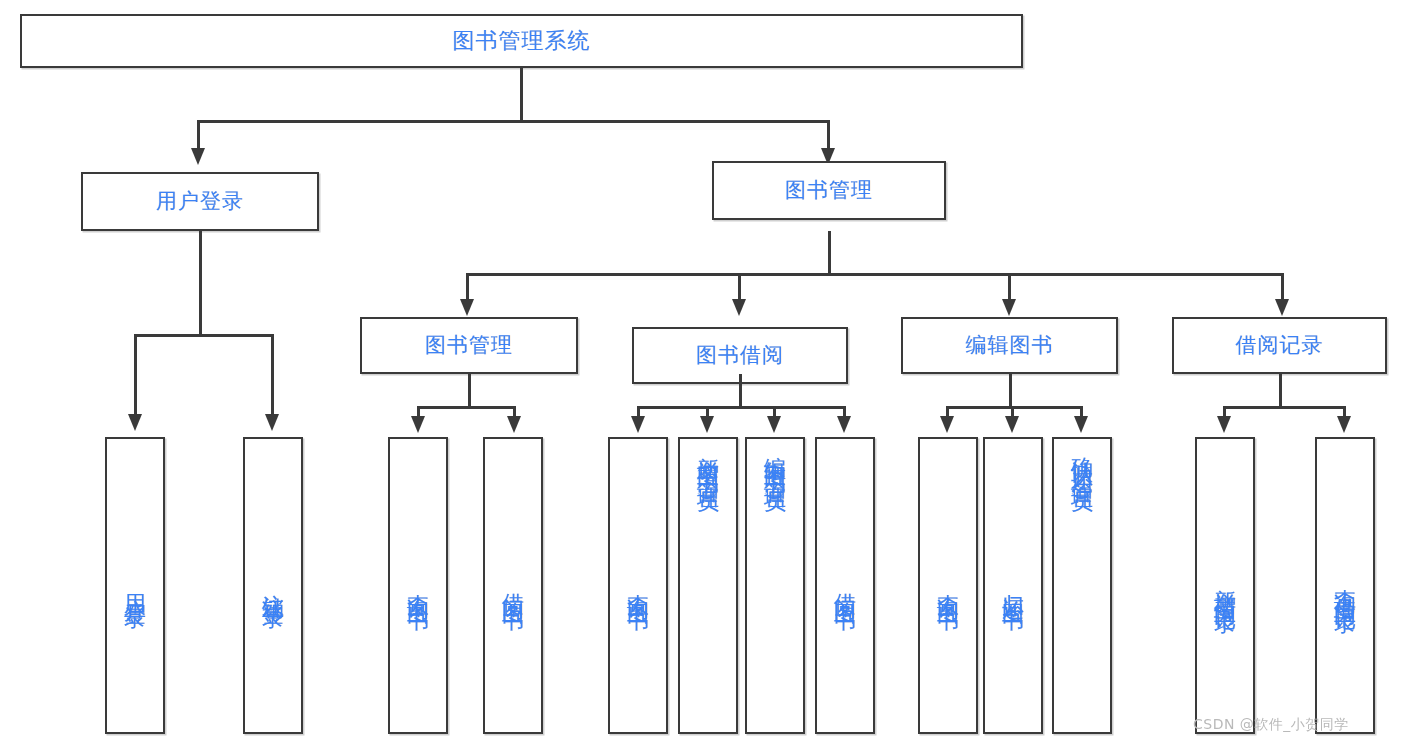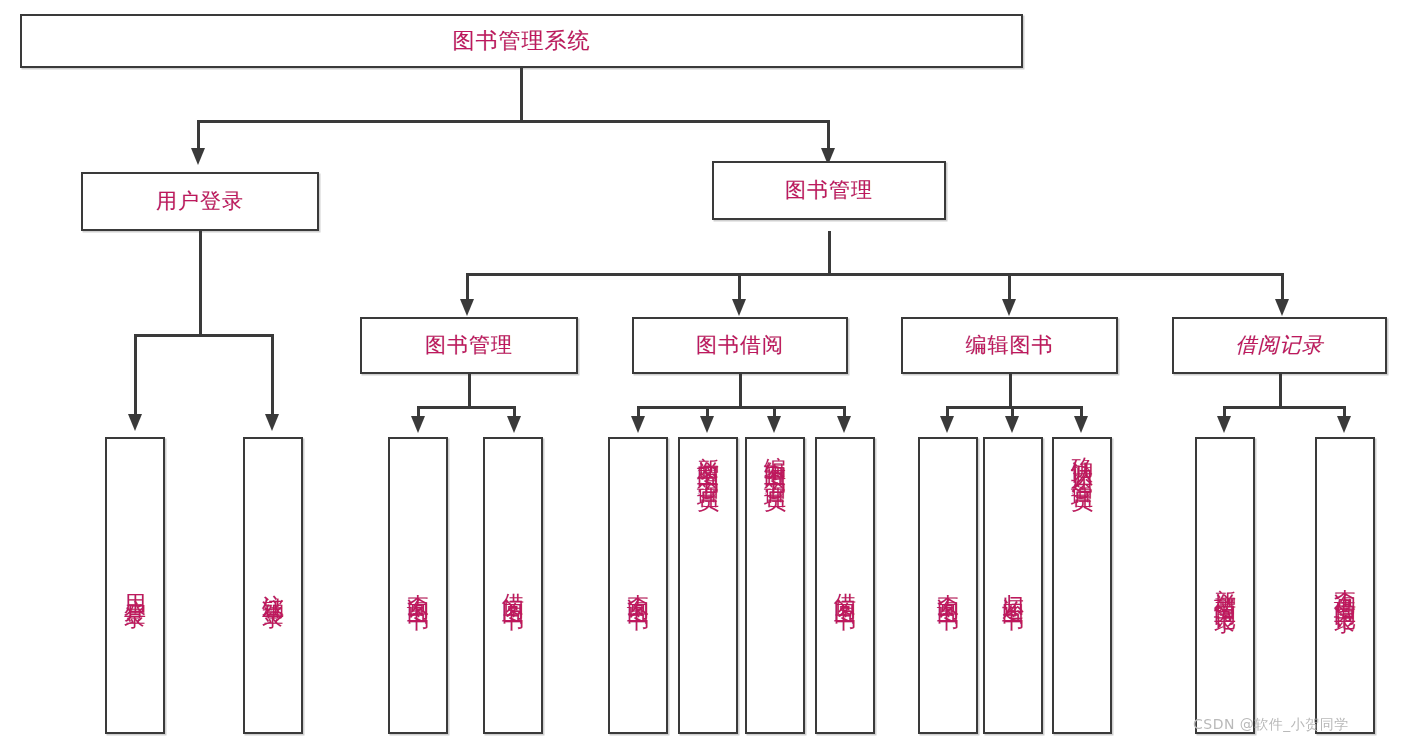--- a/index.html
+++ b/index.html
@@ -23,21 +23,21 @@
     background:#ffffff;
     display:flex;
     align-items:center;
     justify-content:center;
     box-shadow:1.5px 1.5px 0 rgba(170,170,170,0.55);
   }
   .node .label{
     font-size:21px;
     line-height:1.08;
     letter-spacing:1px;
-    color:#be185d;
+    color:#3b82f6;
     white-space:nowrap;
     text-shadow:0.6px 0 0 rgba(200,130,60,0.22), -0.6px 0 0 rgba(90,130,210,0.22);
   }
   .node.root .label{font-size:22px;}
   
   .node.leaf{
     align-items:flex-start;
     justify-content:center;
     padding-top:0;
   }
@@ -119,27 +119,27 @@
 
   <div class="edge v" style="left:1008px;top:273px;height:28px;"></div>
   <div class="arrow" style="left:1002px;top:299px;"></div>
 
   <div class="edge v" style="left:1281px;top:273px;height:28px;"></div>
   <div class="arrow" style="left:1275px;top:299px;"></div>
 
   <div class="node" style="left:360px;top:317px;width:218px;height:57px;">
     <span class="label">图书管理</span>
   </div>
-  <div class="node" style="left:632px;top:317px;width:216px;height:57px;text-align:right;">
+  <div class="node" style="left:632px;top:327px;width:216px;height:57px;text-align:right;">
     <span class="label">图书借阅</span>
   </div>
   <div class="node" style="left:901px;top:317px;width:217px;height:57px;">
     <span class="label">编辑图书</span>
   </div>
-  <div class="node" style="left:1172px;top:317px;width:215px;height:57px;font-style:italic;">
+  <div class="node" style="left:1172px;top:317px;width:215px;height:57px;">
     <span class="label">借阅记录</span>
   </div>
 
   <div class="edge v" style="left:468px;top:374px;height:32px;"></div>
   <div class="edge h" style="left:417px;top:406px;width:98px;height:2.5px;"></div>
   <div class="edge v" style="left:417px;top:406px;height:12px;"></div>
   <div class="arrow" style="left:411px;top:416px;"></div>
   <div class="edge v" style="left:513px;top:406px;height:12px;"></div>
   <div class="arrow" style="left:507px;top:416px;"></div>
 

